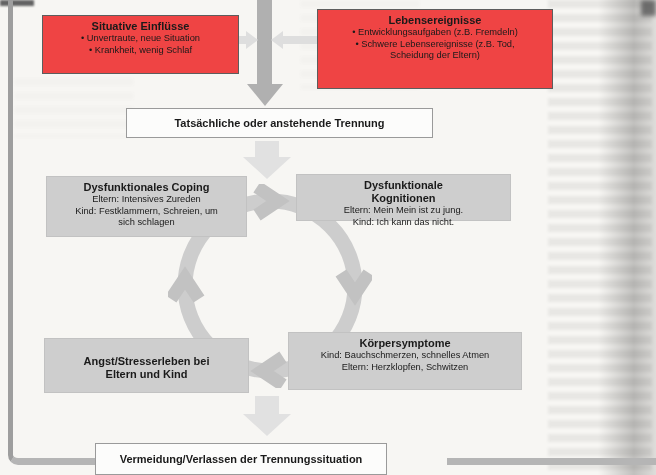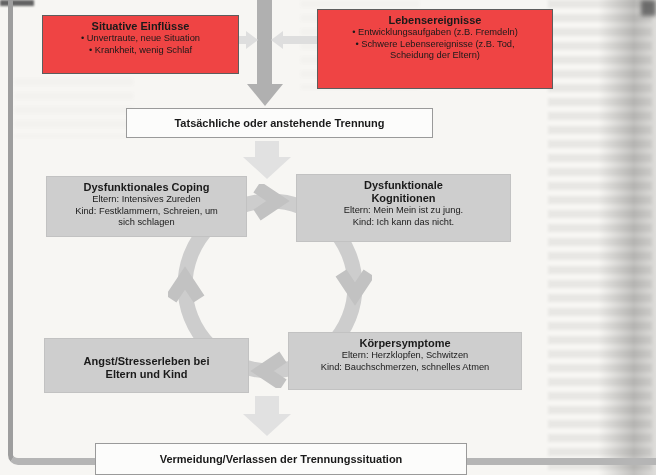--- a/index.html
+++ b/index.html
@@ -30,24 +30,24 @@
   .gray-box{background:#ef4444;border:1px solid #5d5d5d;padding-top:4px;}
   .white-box{background:#fcfcfb;border:1px solid #9a9a9a;display:flex;align-items:center;justify-content:center;}
   .cycle-box{background:#cecece;padding-top:5px;box-shadow:0 0 0 1px #c2c2c2 inset;}
   .box-title{font-weight:bold;font-size:11px;line-height:13px;}
   .box-line{font-size:9.3px;line-height:11.5px;}
   .bullet::before{content:"• ";}
   .tl-box{left:42px;top:15px;width:197px;height:59px;}
   .tr-box{left:317px;top:9px;width:236px;height:80px;}
   .trigger-box{left:118px;top:108px;width:307px;height:30px;margin-left:8px;}
   .coping-box{left:46px;top:176px;width:201px;height:61px;}
-  .kog-box{left:296px;top:174px;width:215px;height:68px;}
+  .kog-box{left:296px;top:174px;width:215px;height:47px;}
   .angst-box{left:44px;top:338px;width:205px;height:55px;display:flex;align-items:center;justify-content:flex-end;}
   .koerper-box{left:288px;top:332px;width:234px;height:58px;}
-  .bottom-box{left:95px;top:443px;width:372px;height:32px;}
+  .bottom-box{left:95px;top:443px;width:292px;height:32px;}
   .narrow-title{max-width:118px;margin:0 auto;}
   .narrow-title2{max-width:160px;margin:0 auto;}
   
   .arrow-part{position:absolute;z-index:1;}
   .v-stem{left:257px;top:0;width:15px;height:84px;background:#b0b0b0;}
   .v-head{left:247px;top:84px;width:0;height:0;border-left:18px solid transparent;border-right:18px solid transparent;border-top:22px solid #b0b0b0;}
   .h-stem-l{left:238px;top:36px;width:10px;height:8px;background:#dedede;}
   .h-head-l{left:246px;top:31px;width:0;height:0;border-top:9px solid transparent;border-bottom:9px solid transparent;border-left:12px solid #dedede;}
   .h-stem-r{left:283px;top:36px;width:35px;height:8px;background:#dedede;}
   .h-head-r{left:271px;top:31px;width:0;height:0;border-top:9px solid transparent;border-bottom:9px solid transparent;border-right:12px solid #dedede;}
@@ -118,19 +118,19 @@
   <div class="box-line">Eltern: Mein Mein ist zu jung.</div>
   <div class="box-line">Kind: Ich kann das nicht.</div>
 </div>
 
 <div class="dbox cycle-box angst-box">
   <div class="box-title narrow-title2">Angst/Stresserleben bei Eltern und Kind</div>
 </div>
 
 <div class="dbox cycle-box koerper-box">
   <div class="box-title">Körpersymptome</div>
+  <div class="box-line">Kind: Bauchschmerzen, schnelles Atmen</div>
   <div class="box-line">Eltern: Herzklopfen, Schwitzen</div>
-  <div class="box-line">Kind: Bauchschmerzen, schnelles Atmen</div>
 </div>
 
 <div class="dbox white-box bottom-box">
   <div class="box-title">Vermeidung/Verlassen der Trennungssituation</div>
 </div>
 
 </body></html>

